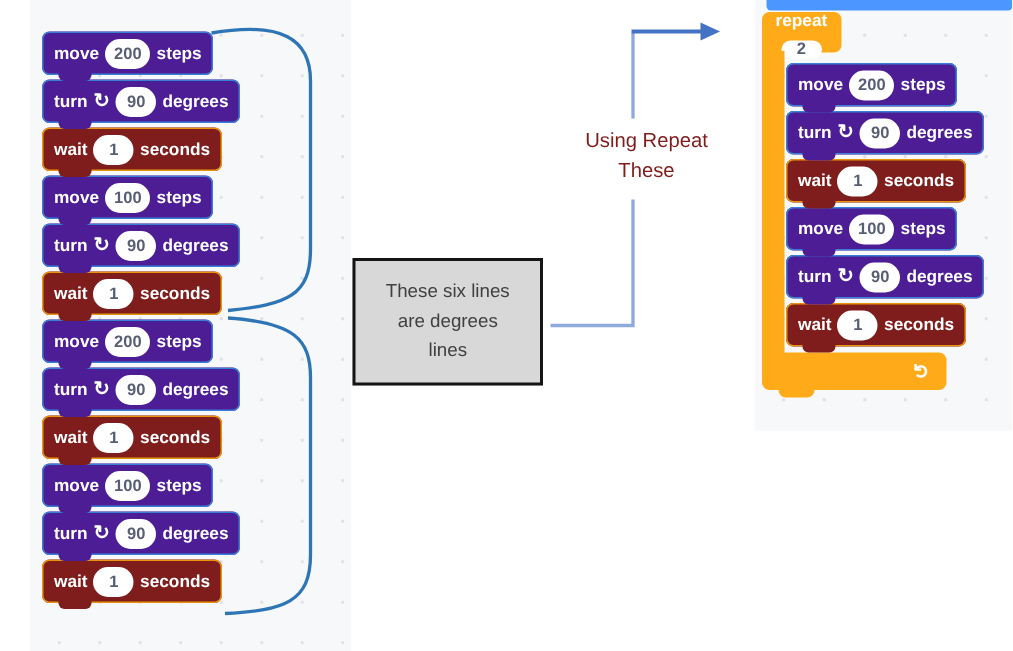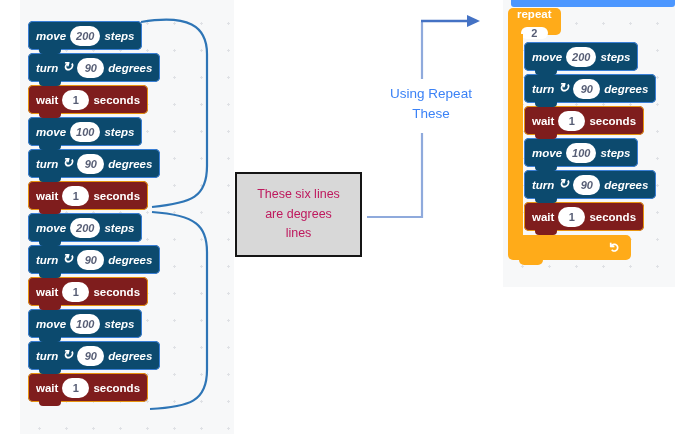--- a/index.html
+++ b/index.html
@@ -28,21 +28,21 @@
   .block{
     position:absolute;left:0;height:29px;box-sizing:border-box;
     display:flex;align-items:center;gap:4px;padding:0 8px;
     border-radius:5px;color:#fff;font-size:11.5px;font-weight:700;
     white-space:nowrap;
   }
   .block::after{ 
     content:"";position:absolute;left:11px;bottom:-4px;width:22px;height:7px;
     background:inherit;border-radius:0 0 4px 4px;z-index:2;
   }
-  .b-move,.b-turn{background:#0c4a6e;box-shadow:0 0 0 1px #3a7fd6 inset;font-style:italic;}
+  .b-move,.b-turn{background:#4c1d95;box-shadow:0 0 0 1px #3a7fd6 inset;}
   .b-wait{background:#7f1d1d;box-shadow:0 0 0 1px #e8940f inset;}
   .pill{
     background:#ffffff;color:#575E75;border-radius:11px;
     min-width:27px;height:20px;padding:0 6px;box-sizing:border-box;
     display:inline-flex;align-items:center;justify-content:center;
     font-size:11px;font-weight:700;
   }
   .turn-icon{font-size:13px;font-weight:700;line-height:1;transform:translateY(-1px);}
 
   
@@ -68,25 +68,25 @@
   .loop-arrow{font-size:13px;font-weight:700;transform:scaleX(-1) rotate(90deg);}
 
   
   .overlay{position:absolute;left:0;top:0;pointer-events:none;}
 
   
   .callout{
     position:absolute;left:235px;top:172px;width:127px;height:85px;box-sizing:border-box;
     background:#d8d8d8;border:2px solid #151515;
     display:flex;flex-direction:column;align-items:center;justify-content:center;
-    font-size:12.5px;color:#be185d;line-height:1.55;text-align:center;
+    font-size:12.5px;color:#404040;line-height:1.55;text-align:center;
   }
   .annotation-text{
     position:absolute;left:372px;top:84px;width:118px;
-    text-align:center;font-size:13.5px;color:#3b82f6;line-height:1.5;
+    text-align:center;font-size:13.5px;color:#7f1d1d;line-height:1.5;
   }
 </style>
 </head>
 <body>
 
 <div class="canvas">
 
   <div class="panel panel-left"></div>
   <div class="panel panel-right"></div>
 

